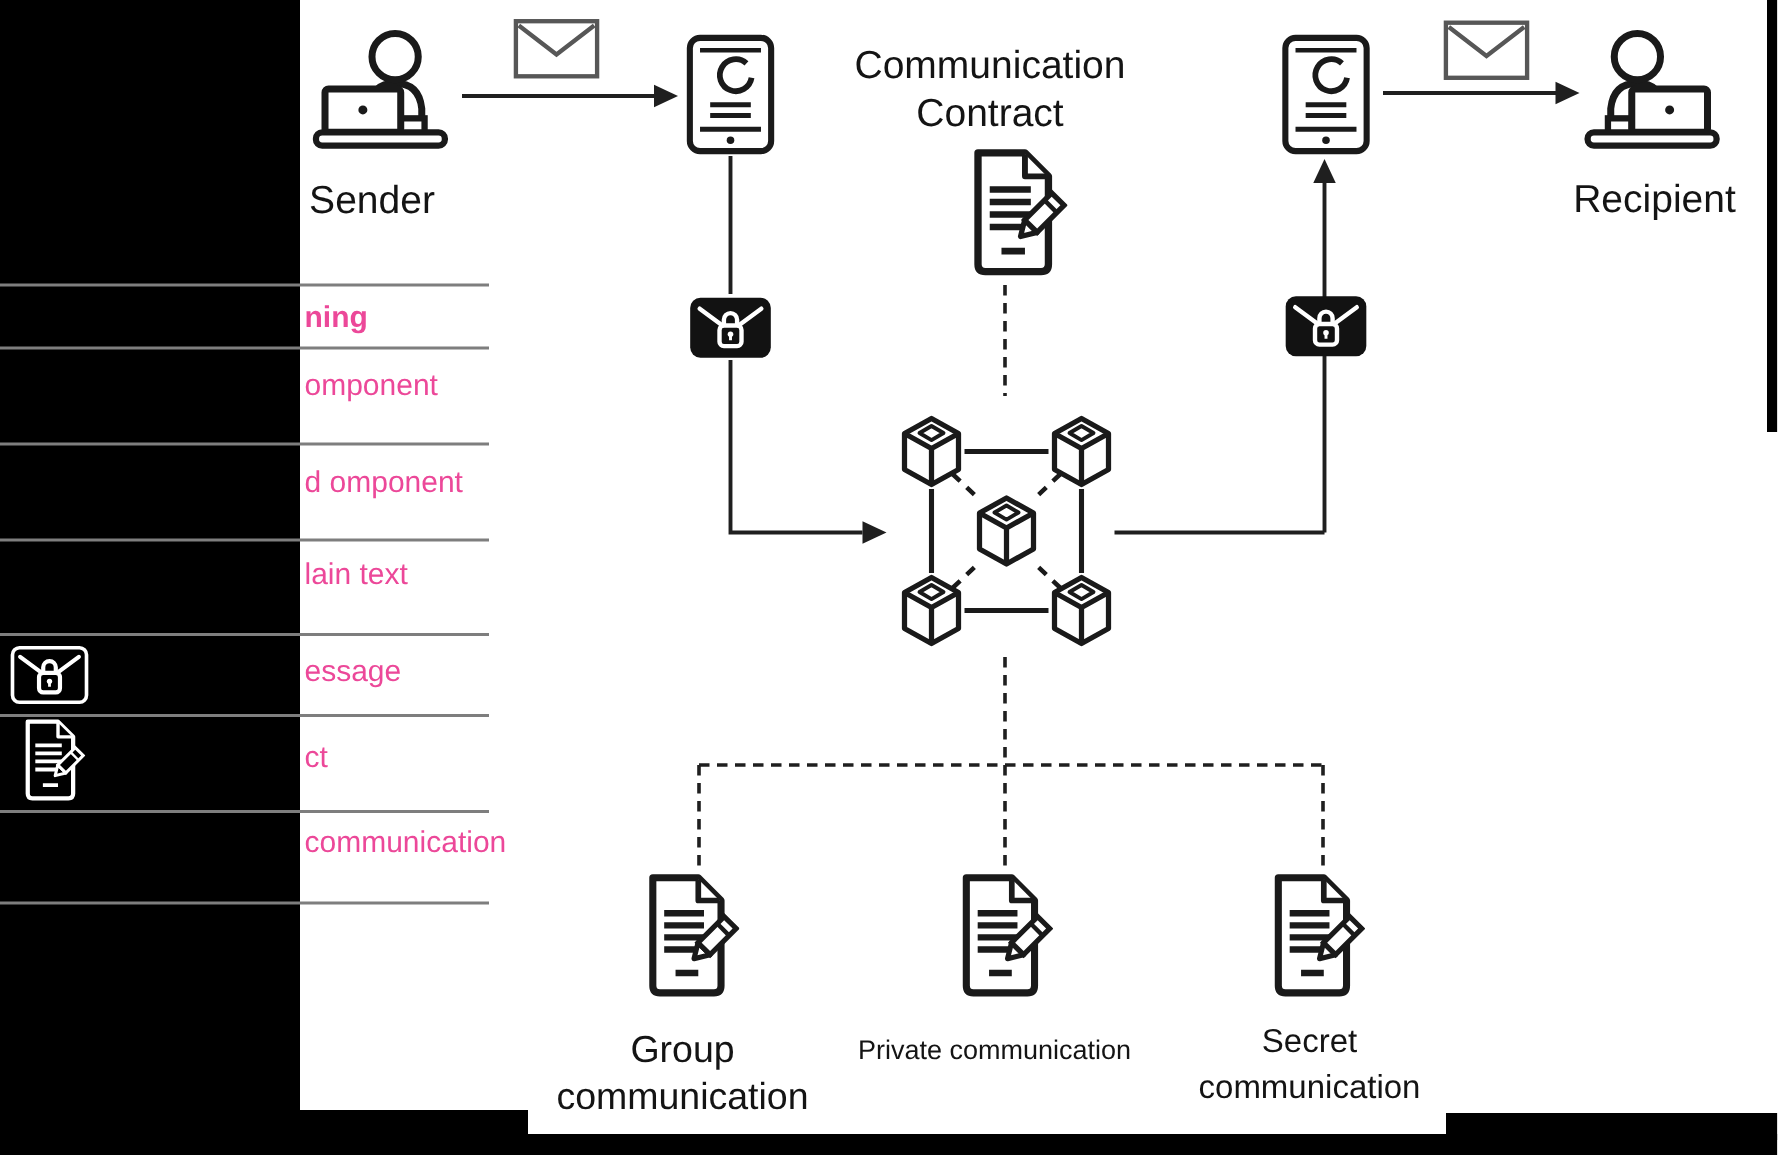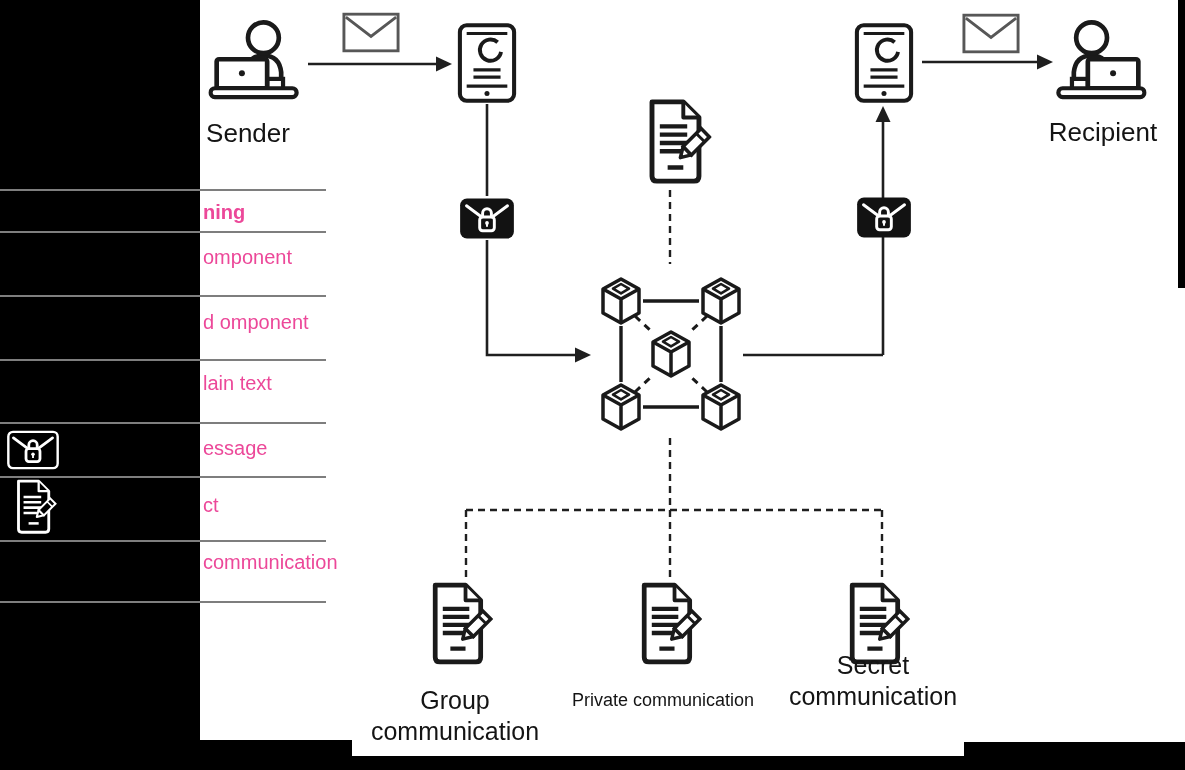--- a/index.html
+++ b/index.html
@@ -165,23 +165,24 @@
     </svg>
   <svg class="abs" style="left:630px;top:580px" width="72" height="88" viewBox="0 0 76 92">
       <use href="#sym-contract-dark"></use>
     </svg>
   <svg class="abs" style="left:838px;top:580px" width="72" height="88" viewBox="0 0 76 92">
       <use href="#sym-contract-dark"></use>
     </svg>
 
   <div class="lbl" style="left:198px;top:118px;width:100px;">Sender</div>
   <div class="lbl" style="left:1043px;top:117px;width:120px;">Recipient</div>
+  <div class="lbl" style="left:565px;top:27px;width:190px;line-height:32px;">Communication Contract</div>
   <div class="lbl" style="left:352px;top:685px;width:206px;font-size:25px;">Group communication</div>
   <div class="lbl" style="left:560px;top:685px;width:206px;font-size:18px;">Private communication</div>
-  <div class="lbl" style="left:770px;top:650px;width:206px;font-size:25px;">Secret communication</div>
+  <div class="lbl" style="left:770px;top:678px;width:206px;font-size:22px;">Secret communication</div>
 
   <div class="redaction" style="left:0;top:0;width:200px;height:756px;"></div>
   <div class="redaction" style="left:1178px;top:0;width:7px;height:288px;"></div>
   <div class="redaction" style="left:0;top:740px;width:352px;height:20px;"></div>
   <div class="redaction" style="left:964px;top:742px;width:221px;height:18px;"></div>
   <div class="redaction" style="left:0;top:756px;width:1185px;height:14px;"></div>
 
   <div class="legend-line" style="top:189px;"></div>
   <div class="legend-line" style="top:231px;"></div>
   <div class="legend-line" style="top:295px;"></div>

